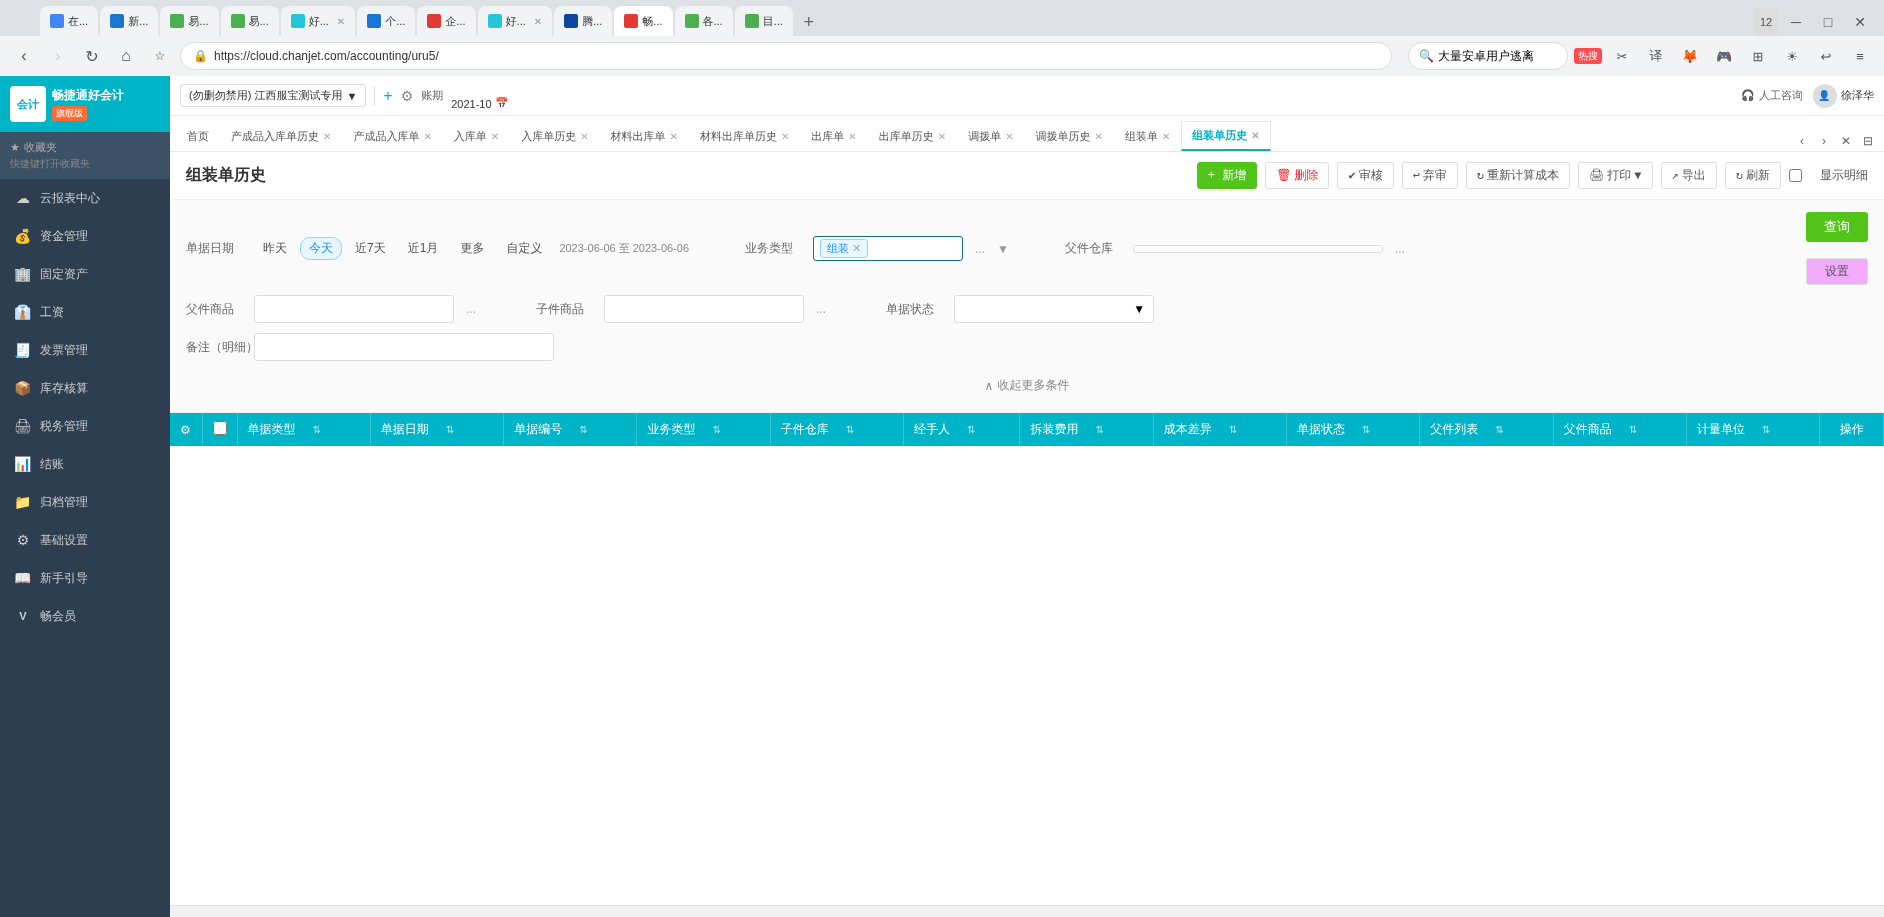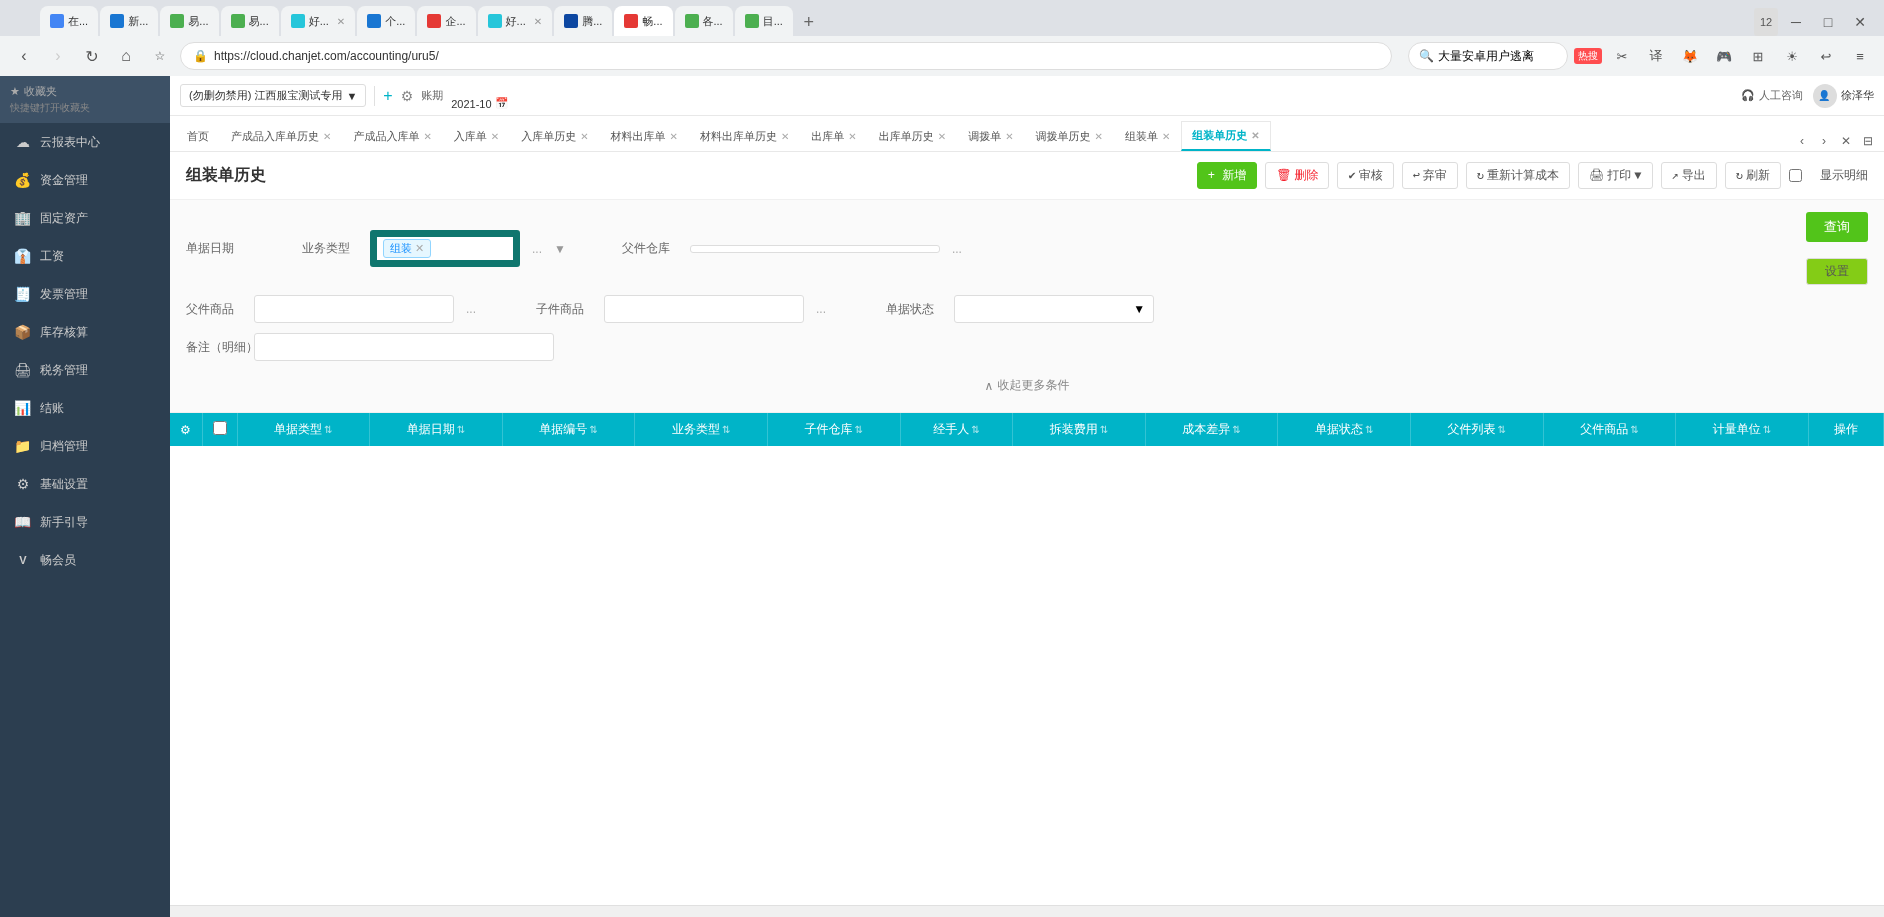--- a/index.html
+++ b/index.html
@@ -89,32 +89,32 @@
     .tag-close { cursor: pointer; color: #aaa; }
     .more-btn { color: #aaa; font-size: 12px; padding: 0 4px; cursor: pointer; }
     .collapse-btn { display: flex; align-items: center; gap: 4px; color: #888; font-size: 12px; cursor: pointer; text-align: center; padding: 6px; }
     .collapse-row { display: flex; justify-content: center; }
 
     
     .table-container { overflow: auto; }
     .data-table { width: 100%; border-collapse: collapse; }
     .table-header { background: #00b4c8; }
     .table-header th { padding: 8px 10px; font-size: 12px; color: #fff; font-weight: normal; text-align: left; white-space: nowrap; border-right: 1px solid rgba(255,255,255,0.2); cursor: pointer; }
-    .th-sort { display: flex; align-items: center; gap: 2px; justify-content: center; }
+    .th-sort { display: flex; align-items: center; gap: 17px; }
     .th-gear { width: 32px; text-align: center; }
     .th-cb { width: 32px; text-align: center; }
     .cb-box { width: 14px; height: 14px; border: 1px solid rgba(255,255,255,0.6); background: transparent; }
     .sort-icon { font-size: 10px; color: rgba(255,255,255,0.7); }
 
     
     .bottom-scroll { height: 12px; background: #f0f0f0; border-top: 1px solid #e0e0e0; }
 
     
     .btn-query { background: #52c41a; color: #fff; border: none; padding: 6px 18px; font-size: 13px; border-radius: 3px; cursor: pointer; }
-    .btn-set { background: #84cc16; color: #555; border: 1px solid #ddd; padding: 4px 12px; font-size: 12px; border-radius: 3px; cursor: pointer; margin-top: 4px; width: 100%; }
+    .btn-set { background: #f0abfc; color: #555; border: 1px solid #ddd; padding: 4px 12px; font-size: 12px; border-radius: 3px; cursor: pointer; margin-top: 4px; width: 100%; }
   </style>
 </head>
 <body>
 
 <div class="browser-chrome">
 
   <div class="tab-bar">
     <div class="tab">
       <div class="tab-icon" style="background:#4285f4;"></div>
       <span>在...</span>
@@ -200,20 +200,27 @@
       <div class="tool-icon-btn">☀</div>
       <div class="tool-icon-btn">↩</div>
       <div class="tool-icon-btn">≡</div>
     </div>
   </div>
 </div>
 
 <div class="app-container">
 
   <div class="sidebar">
+    <div class="sidebar-logo">
+      <div class="logo-icon">会计</div>
+      <div>
+        <div style="color:#fff;font-size:12px;font-weight:bold;">畅捷通好会计</div>
+        <div class="logo-badge">旗舰版</div>
+      </div>
+    </div>
     <div class="sidebar-favorites">
       <div class="fav-header">
         <span>★</span>
         <span>收藏夹</span>
       </div>
       <div class="fav-subtitle">快捷键打开收藏夹</div>
     </div>
     <div class="sidebar-menu">
       <div class="menu-item">
         <div class="menu-icon">☁</div>
@@ -393,24 +400,33 @@
             <span>显示明细</span>
           </div>
         </div>
       </div>
 
       <div class="filter-section">
 
         <div class="filter-row">
           <div style="display:flex;align-items:center;gap:8px;">
             <span class="filter-label">单据日期</span>
+            <div class="date-filter">
+              <span class="date-btn">昨天</span>
+              <span class="date-btn active">今天</span>
+              <span class="date-btn">近7天</span>
+              <span class="date-btn">近1月</span>
+              <span class="date-btn">更多</span>
+              <span class="date-btn">自定义</span>
+              <span class="date-range">2023-06-06 至 2023-06-06</span>
+            </div>
           </div>
           <div style="display:flex;align-items:center;gap:8px;margin-left:40px;">
             <span class="filter-label">业务类型</span>
-            <div style="display:flex;align-items:center;gap:4px;min-width:150px;border:7px solid #0f766e;border-radius:3px;padding:2px 6px;background:#fff;">
+            <div style="display:flex;align-items:center;gap:4px;min-width:150px;border:1px solid #0f766e;border-radius:3px;padding:2px 6px;background:#fff;">
               <div class="tag-item">
                 <span>组装</span>
                 <span class="tag-close">✕</span>
               </div>
             </div>
             <span class="more-btn">...</span>
             <div style="cursor:pointer;color:#999;">▼</div>
           </div>
           <div style="display:flex;align-items:center;gap:8px;margin-left:40px;">
             <span class="filter-label">父件仓库</span>

